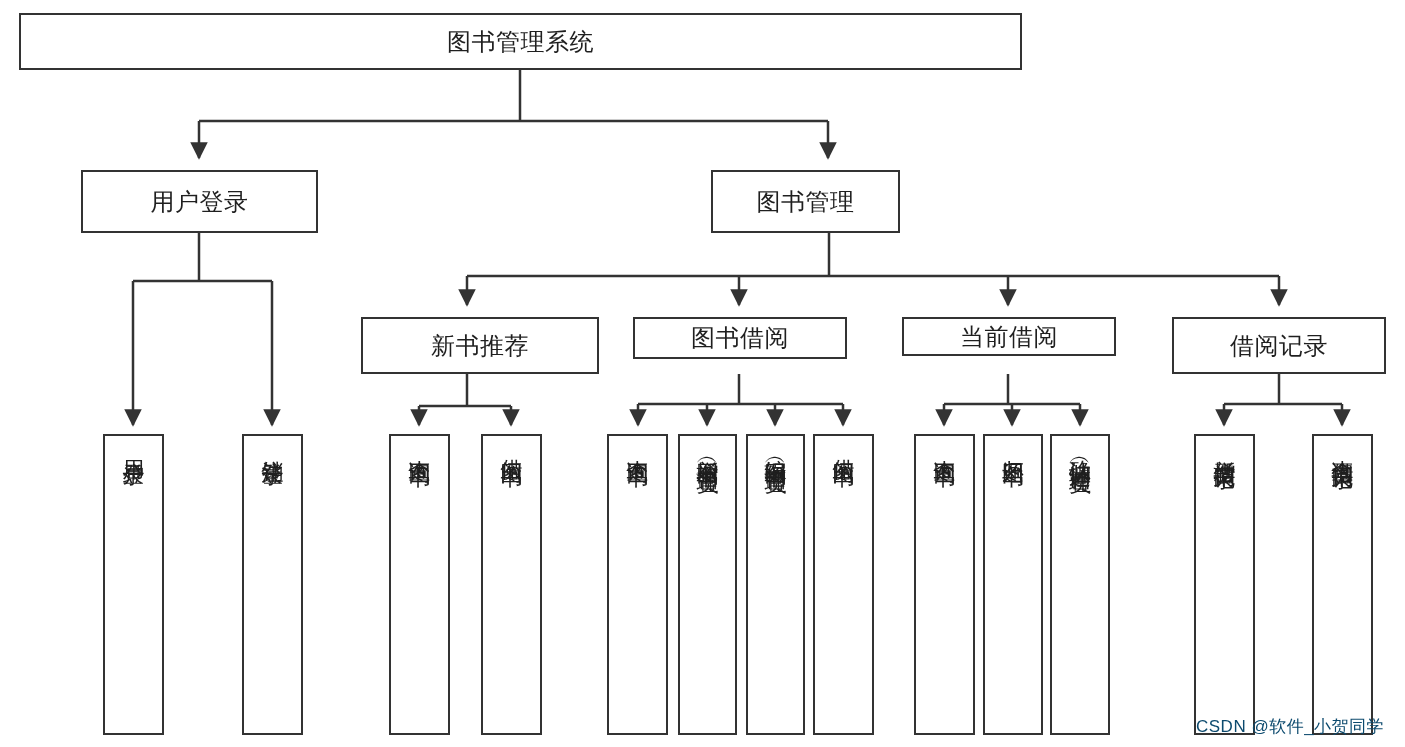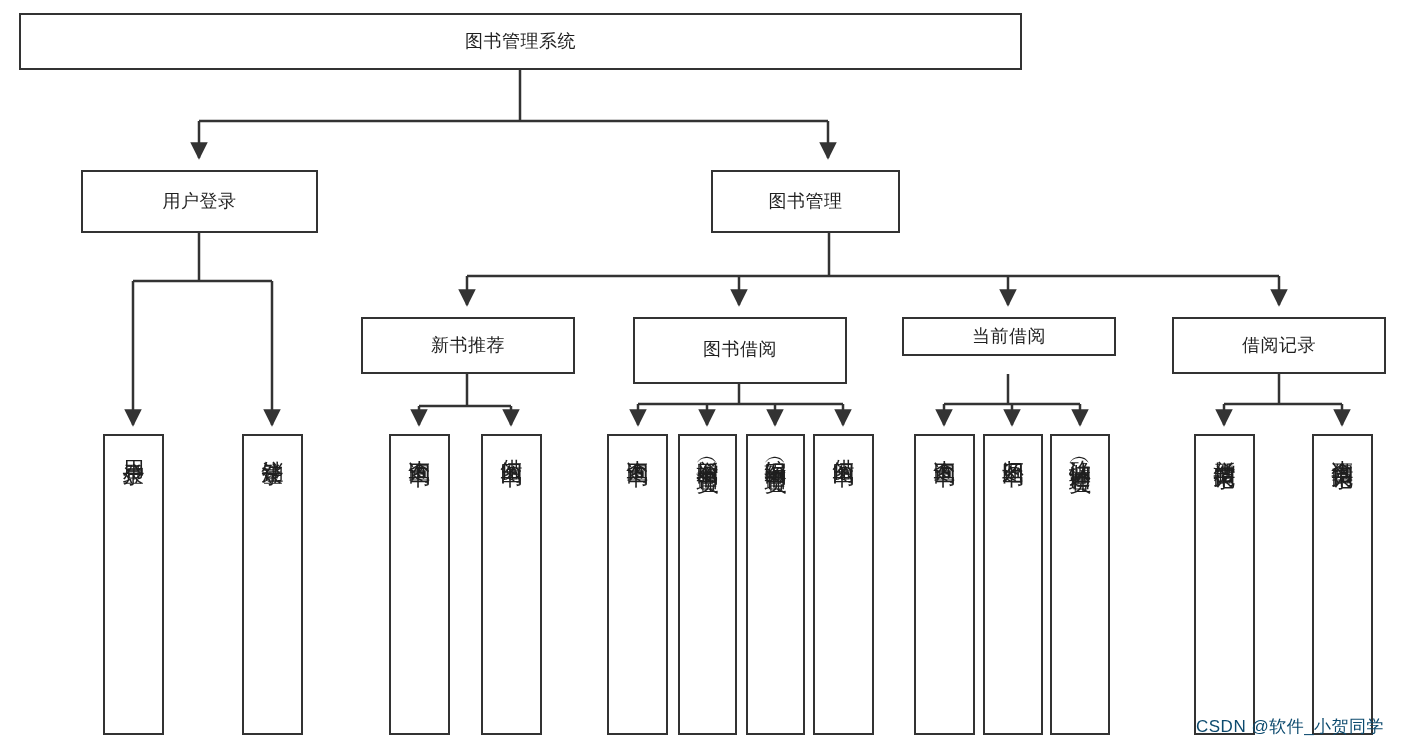--- a/index.html
+++ b/index.html
@@ -29,21 +29,21 @@
     position: absolute;
     box-sizing: border-box;
     background: #ffffff;
     border: 2px solid #333333;
     display: flex;
     align-items: center;
     justify-content: center;
     color: #1a1a1a;
   }
   .node .label {
-    font-size: 18px;
+    font-size: 24px;
     line-height: 1.15;
     letter-spacing: 0.5px;
     white-space: nowrap;
     color: #1f1f1f;
   }
   .node.leaf {
     align-items: flex-start;
     justify-content: center;
     padding-top: 6px;
   }
@@ -123,25 +123,25 @@
   </div>
 
   <div class="node" style="left:81px; top:170px; width:237px; height:63px;">
     <span class="label">用户登录</span>
   </div>
 
   <div class="node" style="left:711px; top:170px; width:189px; height:63px;">
     <span class="label">图书管理</span>
   </div>
 
-  <div class="node" style="left:361px; top:317px; width:214px; height:57px;font-family:Liberation Serif, serif;">
+  <div class="node" style="left:361px; top:317px; width:238px; height:57px;">
     <span class="label">新书推荐</span>
   </div>
 
-  <div class="node" style="left:633px; top:317px; width:214px; height:67px;font-family:Liberation Mono, monospace;">
+  <div class="node" style="left:633px; top:317px; width:214px; height:42px;">
     <span class="label">图书借阅</span>
   </div>
 
   <div class="node" style="left:902px; top:317px; width:214px; height:39px;">
     <span class="label">当前借阅</span>
   </div>
 
   <div class="node" style="left:1172px; top:317px; width:214px; height:57px;">
     <span class="label">借阅记录</span>
   </div>

